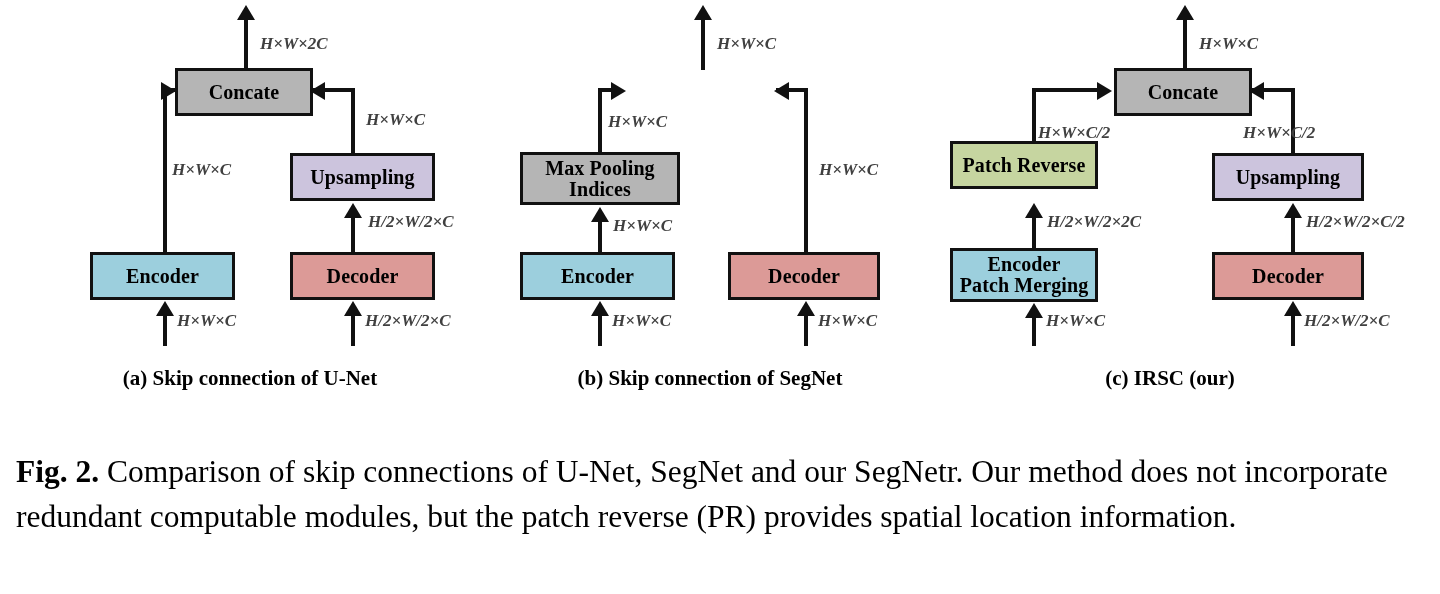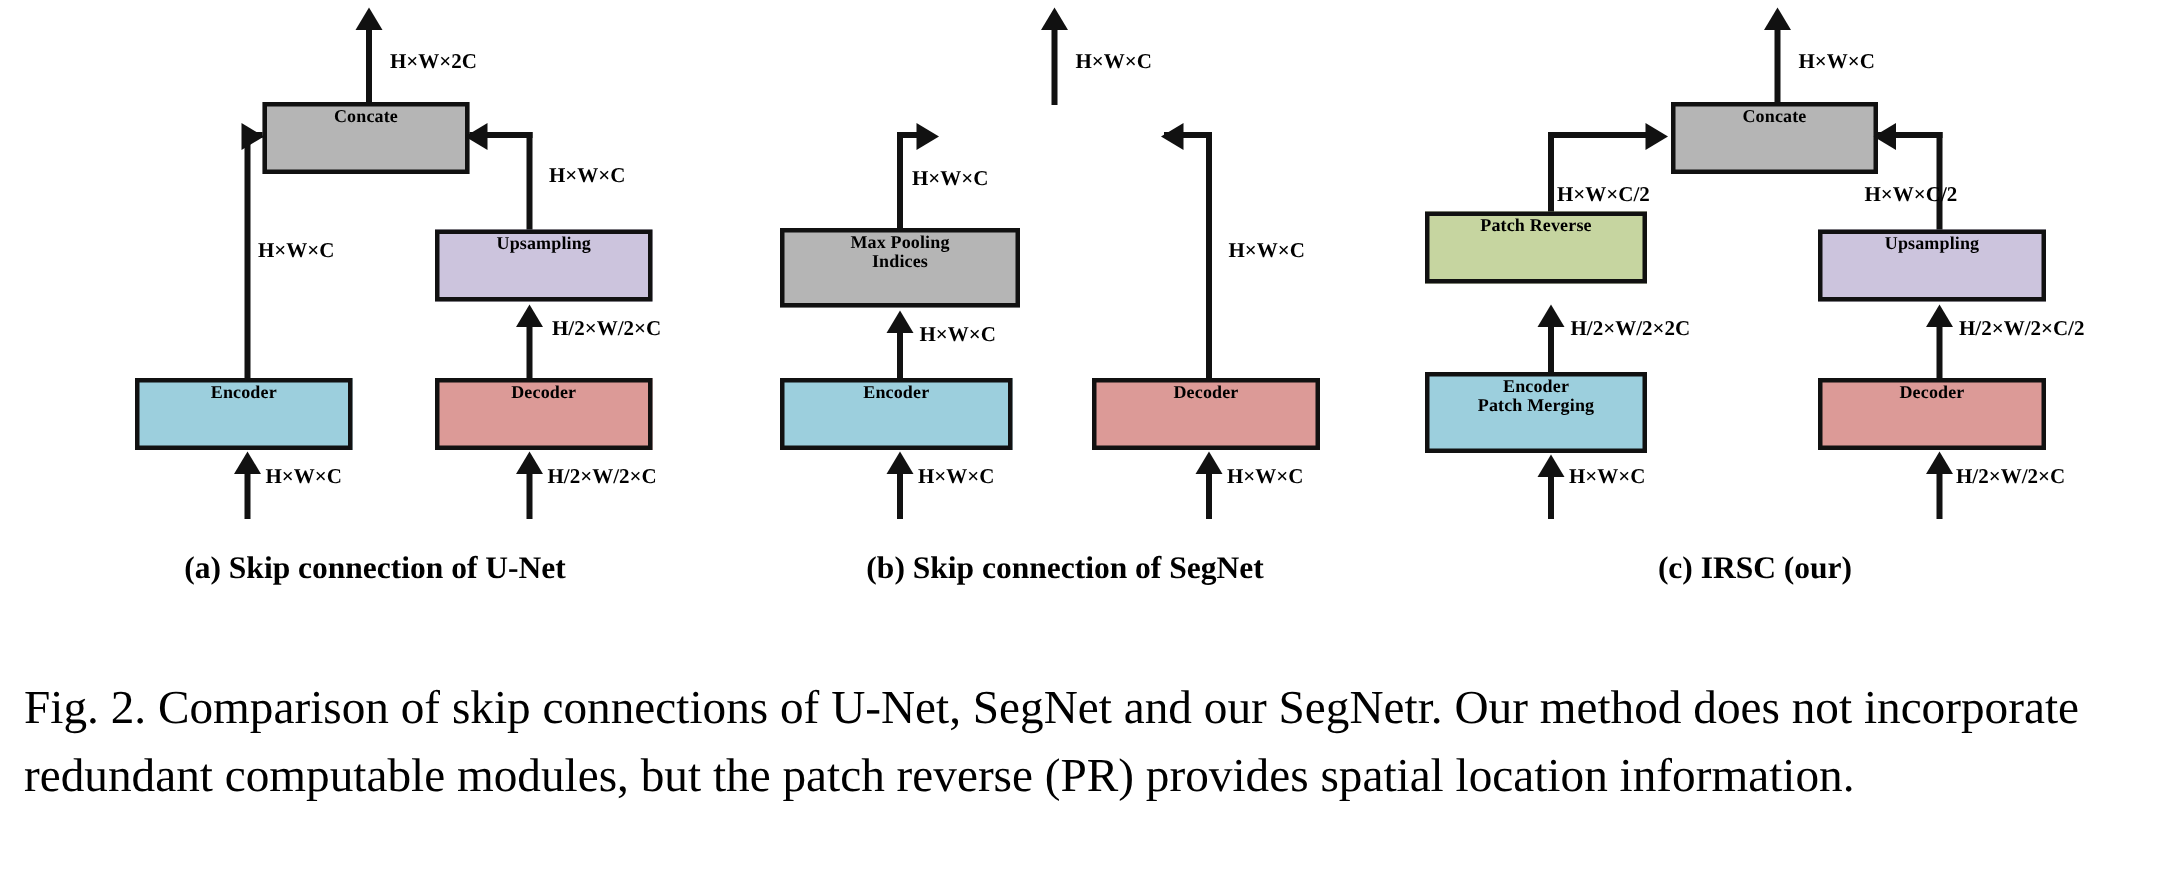--- a/index.html
+++ b/index.html
@@ -29,25 +29,25 @@
   }
   #panel-a { left: 20px; }
   #panel-b { left: 480px; }
   #panel-c { left: 940px; }
 
   .node {
     position: absolute;
     box-sizing: border-box;
     border: 3px solid #111111;
     display: flex;
-    align-items: flex-start;
+    align-items: center;
     justify-content: center;
     text-align: center;
     font-weight: bold;
-    font-size: 12px;
+    font-size: 20px;
     line-height: 1.05;
     letter-spacing: 0.1px;
     z-index: 3;
   }
   .node .nlabel { display: block; white-space: pre-line; }
 
   .edge {
     position: absolute;
     background: #111111;
     z-index: 2;
@@ -72,24 +72,25 @@
   }
   .arrowhead.left {
     border-top: 9px solid transparent;
     border-bottom: 9px solid transparent;
     border-right: 15px solid #111111;
   }
 
   .tensor-label {
     position: absolute;
     font-weight: bold;
-    font-size: 14px;
+    font-size: 17px;
     white-space: nowrap;
-    color: #000000;
+    color: #404040;
     z-index: 5;
+    font-style: italic;
   }
 
   .panel-caption {
     position: absolute;
     width: 100%;
     text-align: center;
     font-weight: bold;
     font-size: 21px;
     top: 366px;
     left: 0;
@@ -100,21 +101,21 @@
     position: absolute;
     left: 16px;
     top: 450px;
     width: 1412px;
     font-family: "Liberation Serif", "DejaVu Serif", serif;
     font-size: 31.5px;
     line-height: 1.42;
     text-align: left;
     color: #000000;
   }
-  #caption .cap-bold { font-weight: normal; }
+  #caption .cap-bold { font-weight: bold; }
 </style>
 </head>
 <body>
 
 <div id="figure">
 
   <div class="panel" id="panel-a">
 
     <div class="edge v" style="left:224px; top:18px; height:52px;"></div>
     <div class="arrowhead up" style="left:217px; top:5px;"></div>

